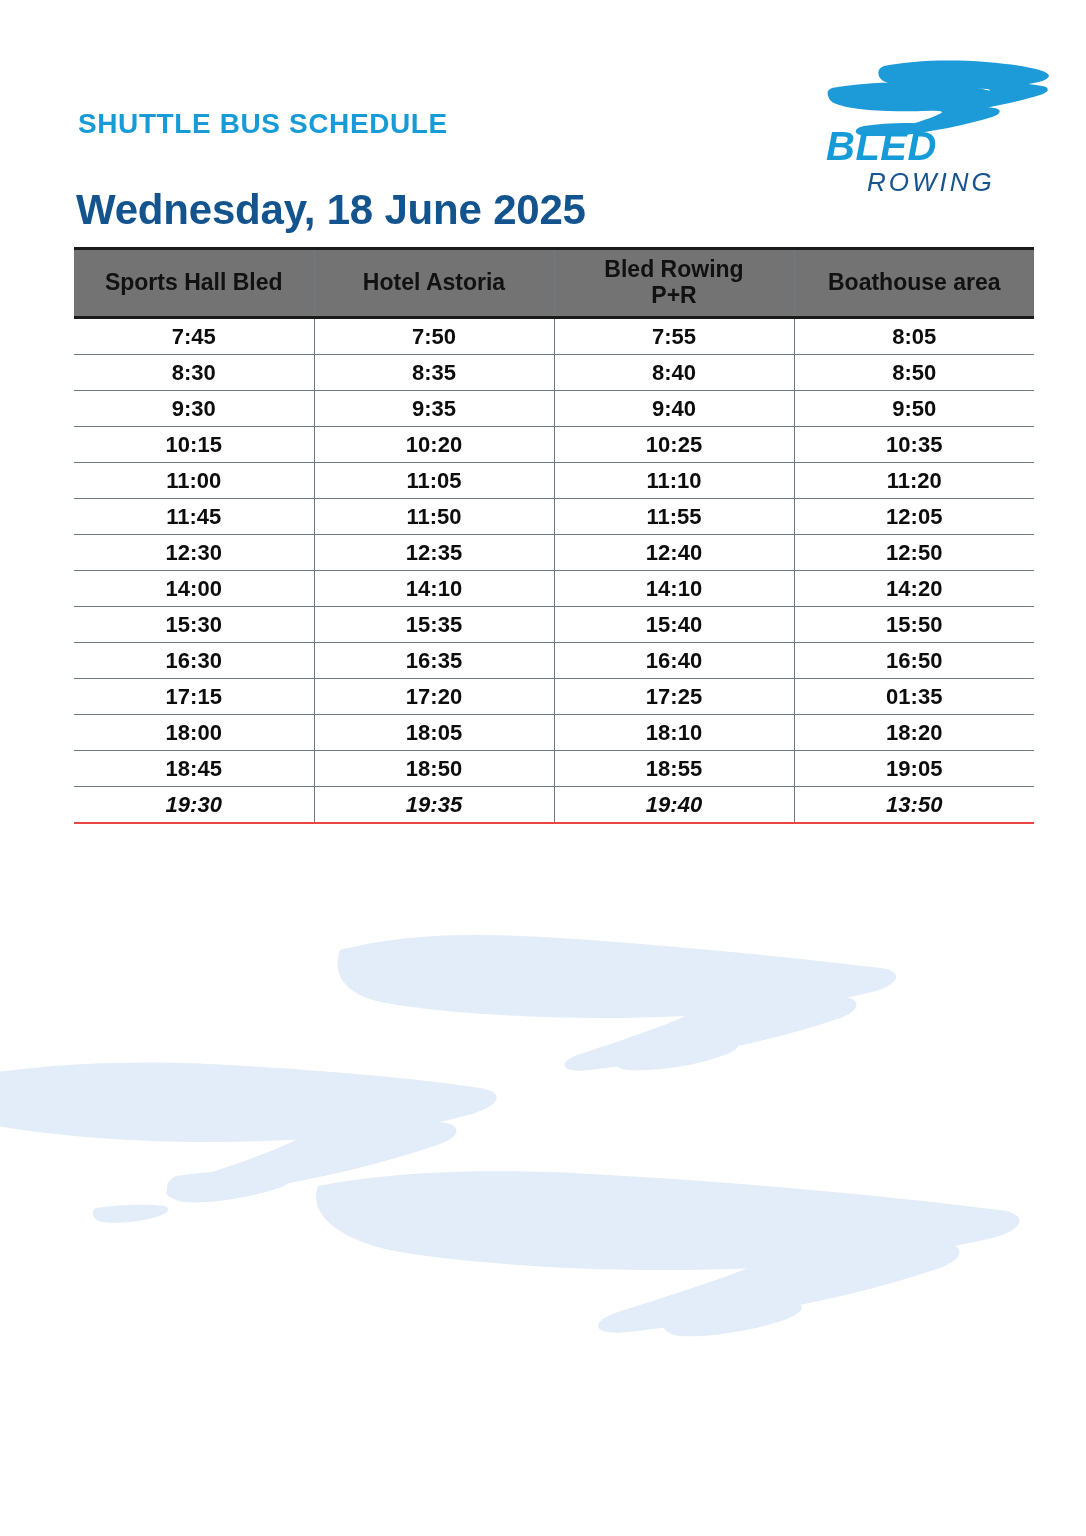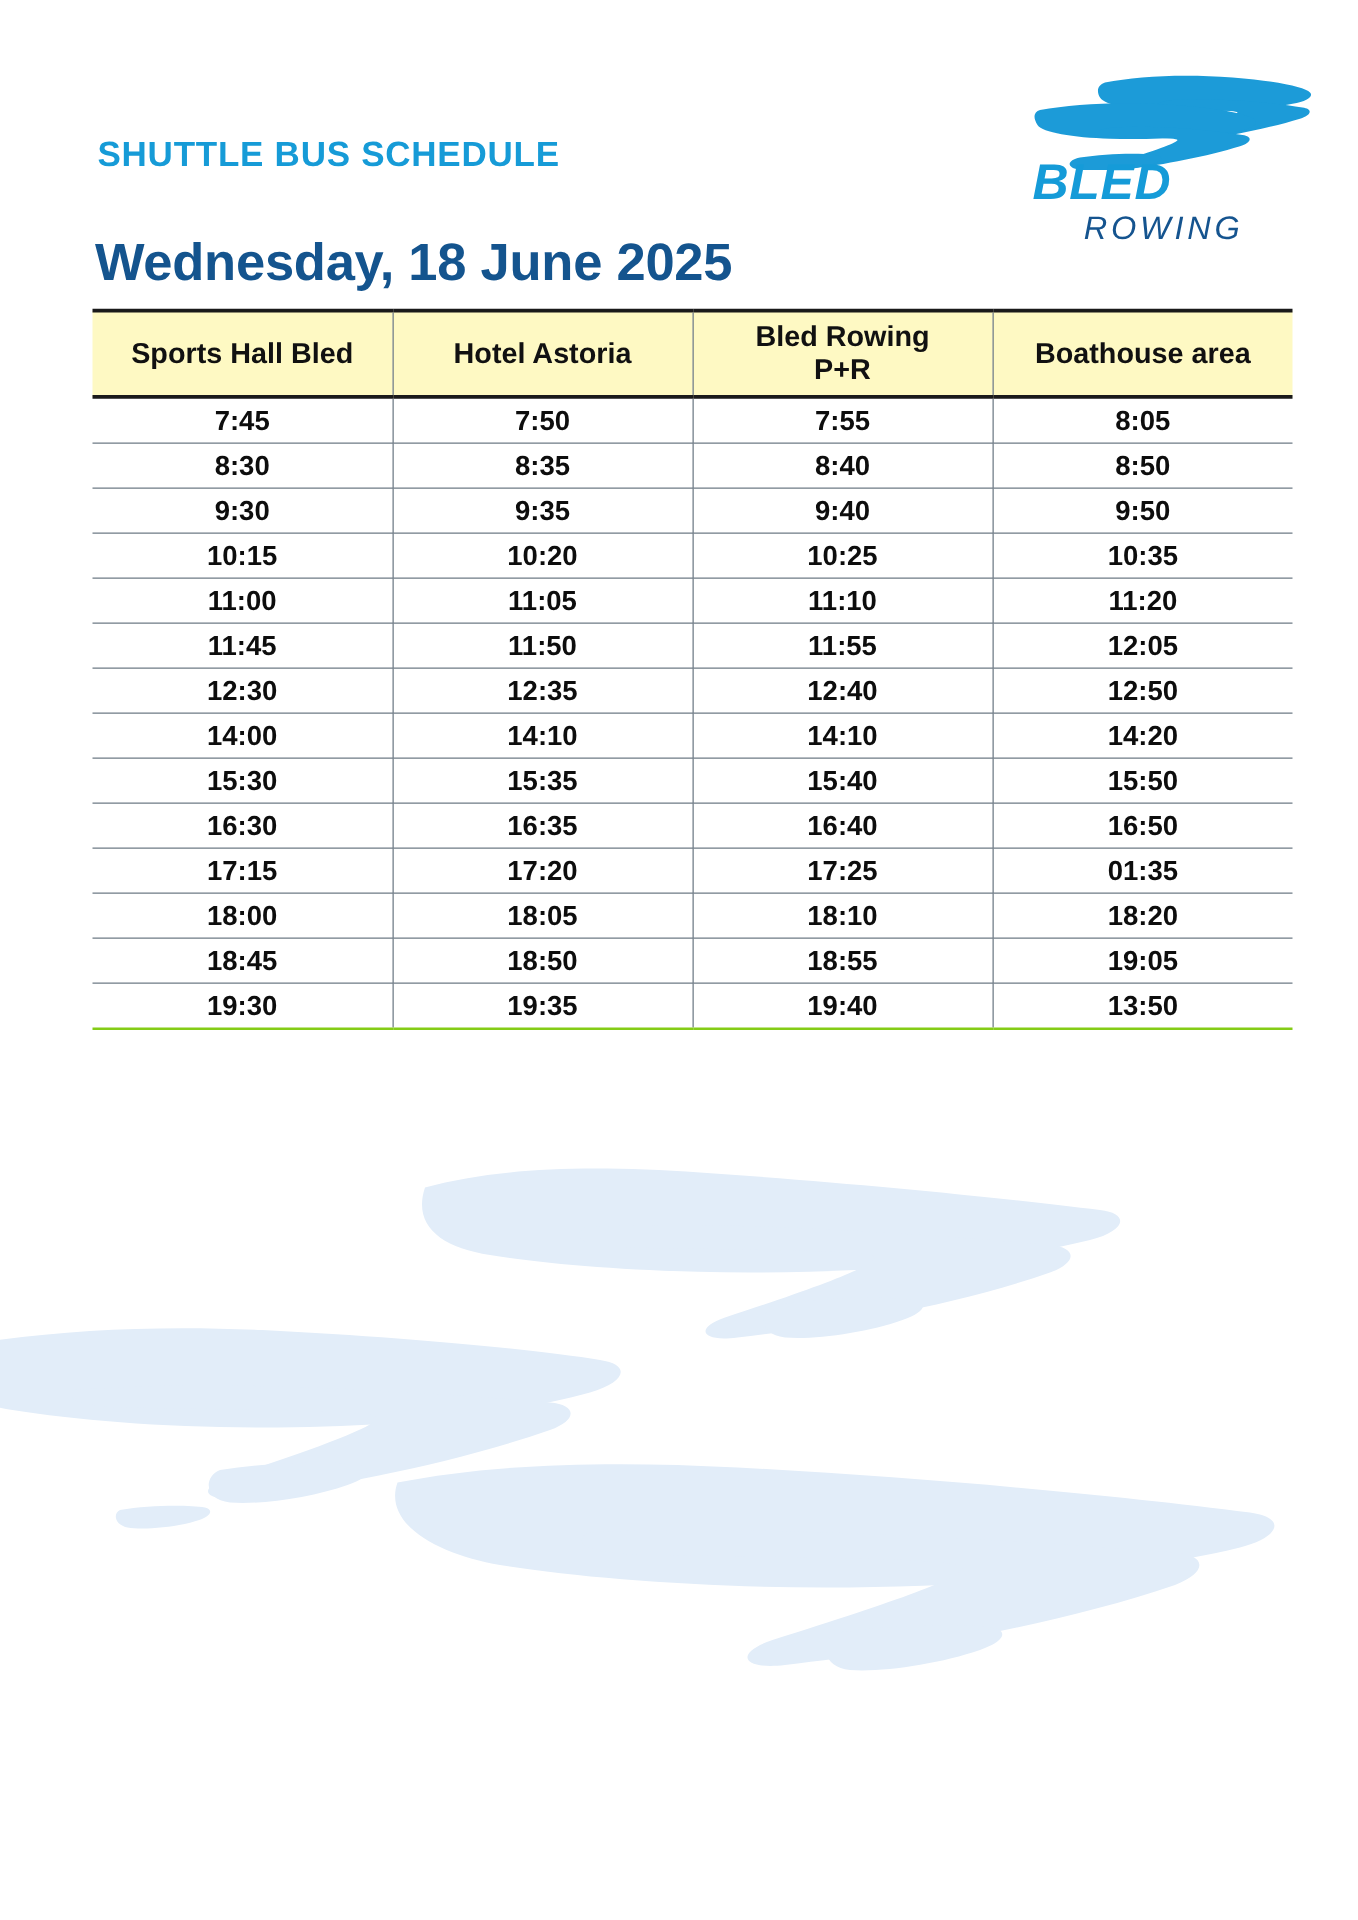--- a/index.html
+++ b/index.html
@@ -94,21 +94,21 @@
   
   #schedule-table {
     position: absolute;
     left: 62px;
     top: 247px;
     width: 960px;
     border-collapse: collapse;
     table-layout: fixed;
   }
   #schedule-table th {
-    background: #fef9c3;
+    background: #737373;
     color: #111111;
     font-size: 23px;
     font-weight: bold;
     height: 66px;
     padding: 0 4px;
     text-align: center;
     vertical-align: middle;
     border-top: 3px solid #1a1a1a;
     border-bottom: 3px solid #1a1a1a;
     border-left: 1px solid #6e7b85;
@@ -125,21 +125,21 @@
     height: 35px;
     text-align: center;
     vertical-align: middle;
     border-bottom: 1.6px solid #6e7b85;
     border-left: 1px solid #6e7b85;
     border-right: 1px solid #6e7b85;
     padding: 0;
   }
   #schedule-table td:first-child { border-left: none; }
   #schedule-table td:last-child { border-right: none; }
-  #schedule-table tbody tr:last-child td { border-bottom: 2px solid #84cc16; }
+  #schedule-table tbody tr:last-child td { border-bottom: 2px solid #ef4444; font-style: italic; }
 
   
   #footer-logos {
     position: absolute;
     left: 0;
     top: 1338px;
     width: 1086px;
     height: 170px;
   }
 </style>

